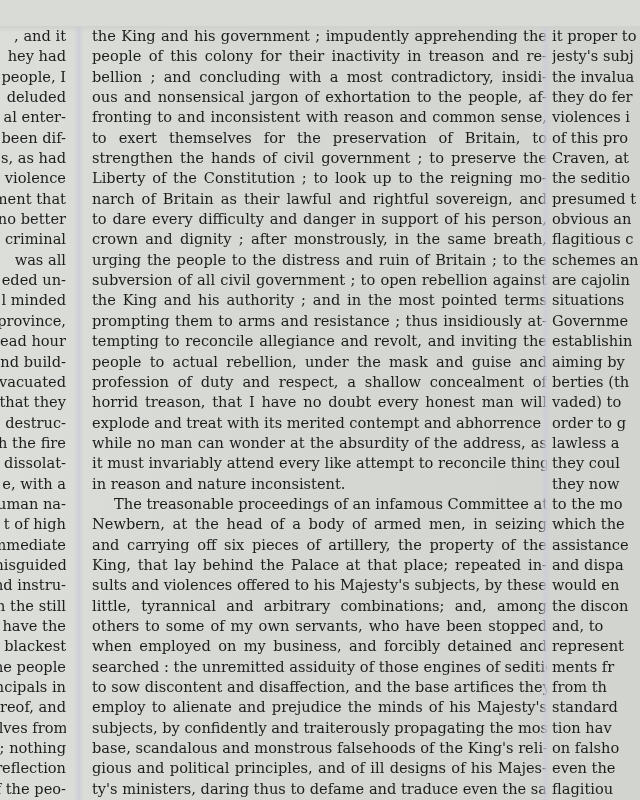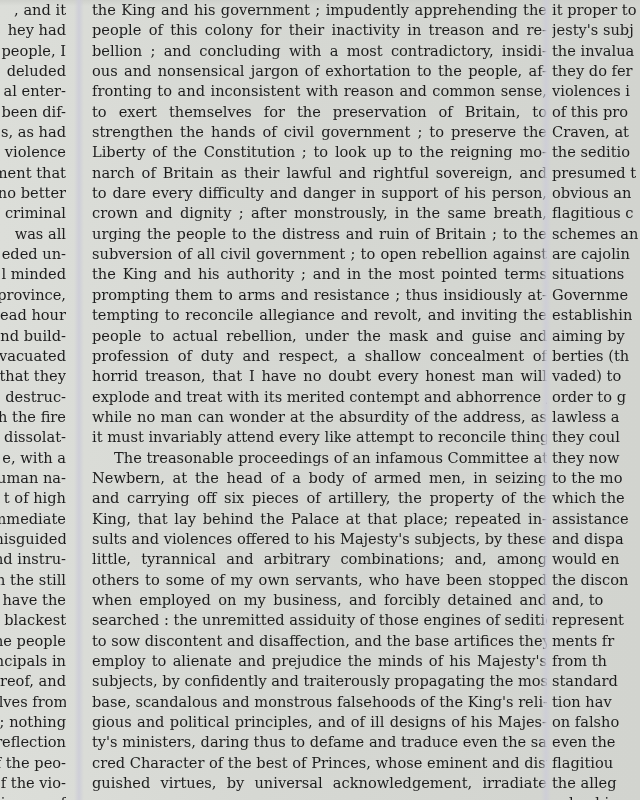--- a/index.html
+++ b/index.html
@@ -4,20 +4,21 @@
 <style>
   html, body { margin: 0; padding: 0; }
   body {
     width: 640px; height: 800px; overflow: hidden;
     background: #d9dbd6;
     position: relative;
   }
   .page {
     position: absolute; inset: 0;
     background: linear-gradient(90deg, #dcded9 0%, #d6d8d3 40%, #d2d4cf 100%);
+    margin-top: 26px;
   }
   .col {
     position: absolute; top: 0;
     font-family: "DejaVu Serif", "Liberation Serif", serif;
     color: #1d1d1d;
     font-size: 14.6px;
     line-height: 20.35px;
     letter-spacing: 0;
     overflow: hidden;
     height: 800px;
@@ -108,20 +109,21 @@
         <span class="ln">subversion of all civil government ; to open rebellion against</span>
         <span class="ln">the King and his authority ; and in the most pointed terms</span>
         <span class="ln">prompting them to arms and resistance ; thus insidiously at-</span>
         <span class="ln">tempting to reconcile allegiance and revolt, and inviting the</span>
         <span class="ln">people to actual rebellion, under the mask and guise and</span>
         <span class="ln">profession of duty and respect, a shallow concealment of</span>
         <span class="ln">horrid treason, that I have no doubt every honest man will</span>
         <span class="ln">explode and treat with its merited contempt and abhorrence ;</span>
         <span class="ln">while no man can wonder at the absurdity of the address, as</span>
         <span class="ln">it must invariably attend every like attempt to reconcile things,</span>
+        <span class="ln last">in reason and nature inconsistent.</span>
       </div>
     <div id="para-2">
         <span class="ln indent">The treasonable proceedings of an infamous Committee at</span>
         <span class="ln">Newbern, at the head of a body of armed men, in seizing</span>
         <span class="ln">and carrying off six pieces of artillery, the property of the</span>
         <span class="ln">King, that lay behind the Palace at that place; repeated in-</span>
         <span class="ln">sults and violences offered to his Majesty's subjects, by these</span>
         <span class="ln">little, tyrannical and arbitrary combinations; and, among</span>
         <span class="ln">others to some of my own servants, who have been stopped</span>
         <span class="ln">when employed on my business, and forcibly detained and</span>

